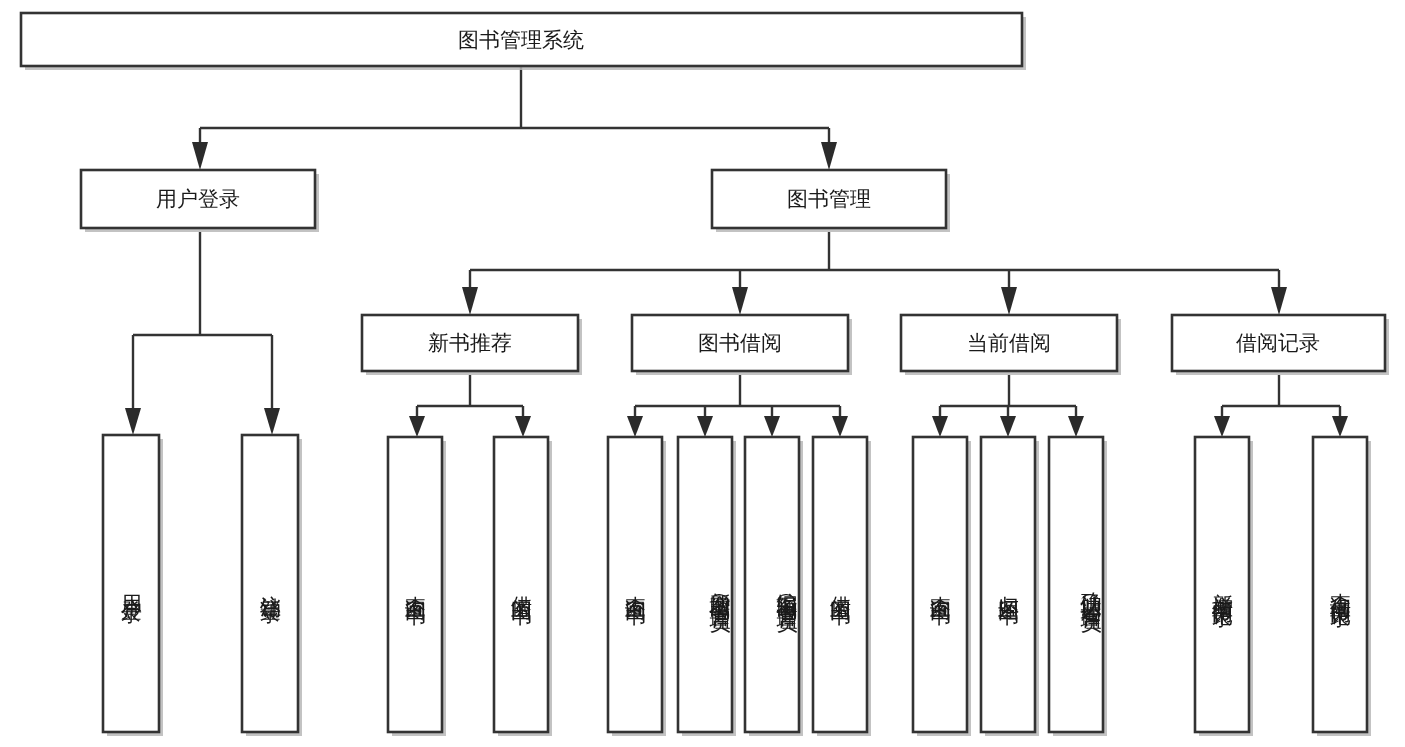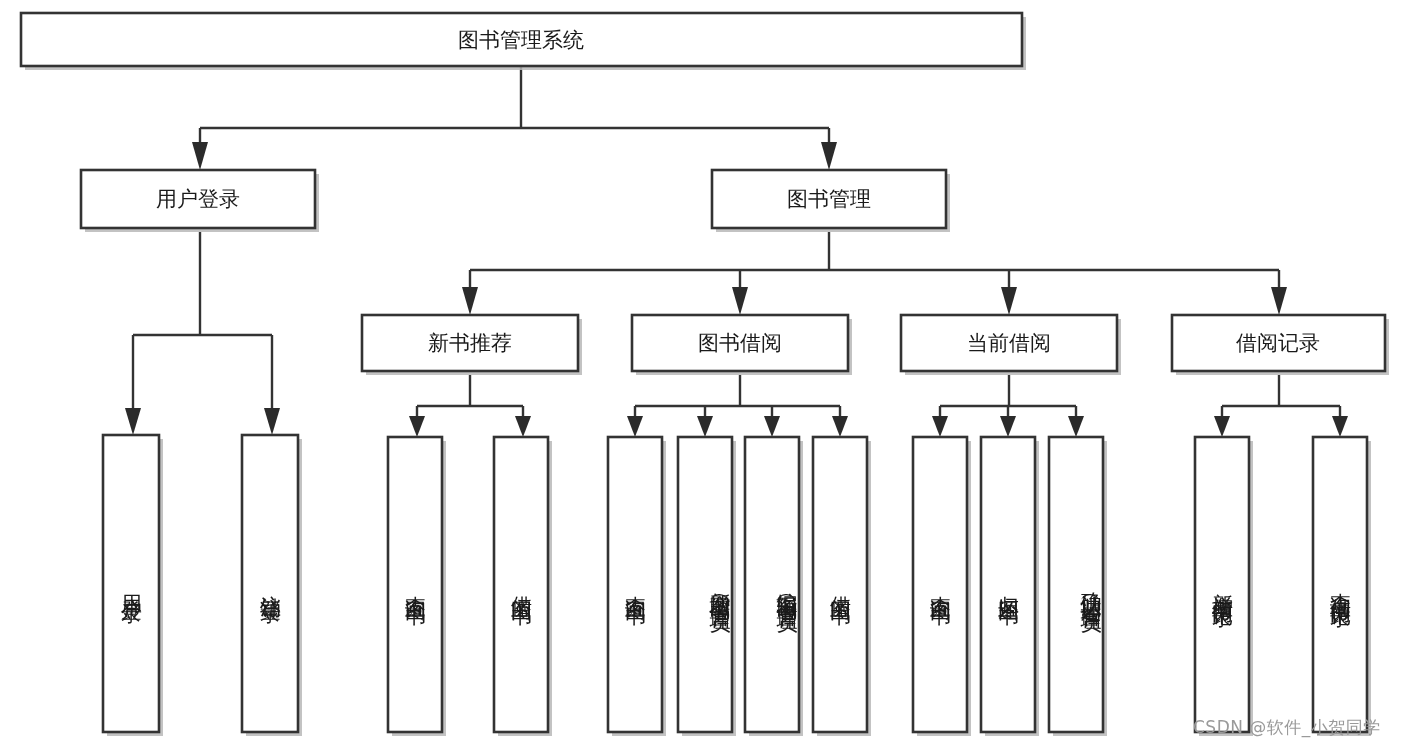--- a/index.html
+++ b/index.html
@@ -247,15 +247,14 @@
   <div class="vlabel" style="left:745px; top:437px; width:54px; height:295px; align-items:flex-start; padding-top:8px; box-sizing:border-box;">编辑图书（管理员）</div>
   <div class="vlabel" style="left:813px; top:437px; width:54px; height:295px;">借阅图书</div>
 
   <div class="vlabel" style="left:913px; top:437px; width:54px; height:295px;">查询图书</div>
   <div class="vlabel" style="left:981px; top:437px; width:54px; height:295px;">归还图书</div>
   <div class="vlabel" style="left:1049px; top:437px; width:54px; height:295px; align-items:flex-start; padding-top:8px; box-sizing:border-box;">确认归还（管理员）</div>
 
   <div class="vlabel" style="left:1195px; top:437px; width:54px; height:295px;">新增借阅记录</div>
   <div class="vlabel" style="left:1313px; top:437px; width:54px; height:295px;">查询借阅记录</div>
 
-  <div class="watermark" style="left:1193px; top:716px;">CSDN @软件_小贺同学</div>
 
 </div>
 
 </body></html>

